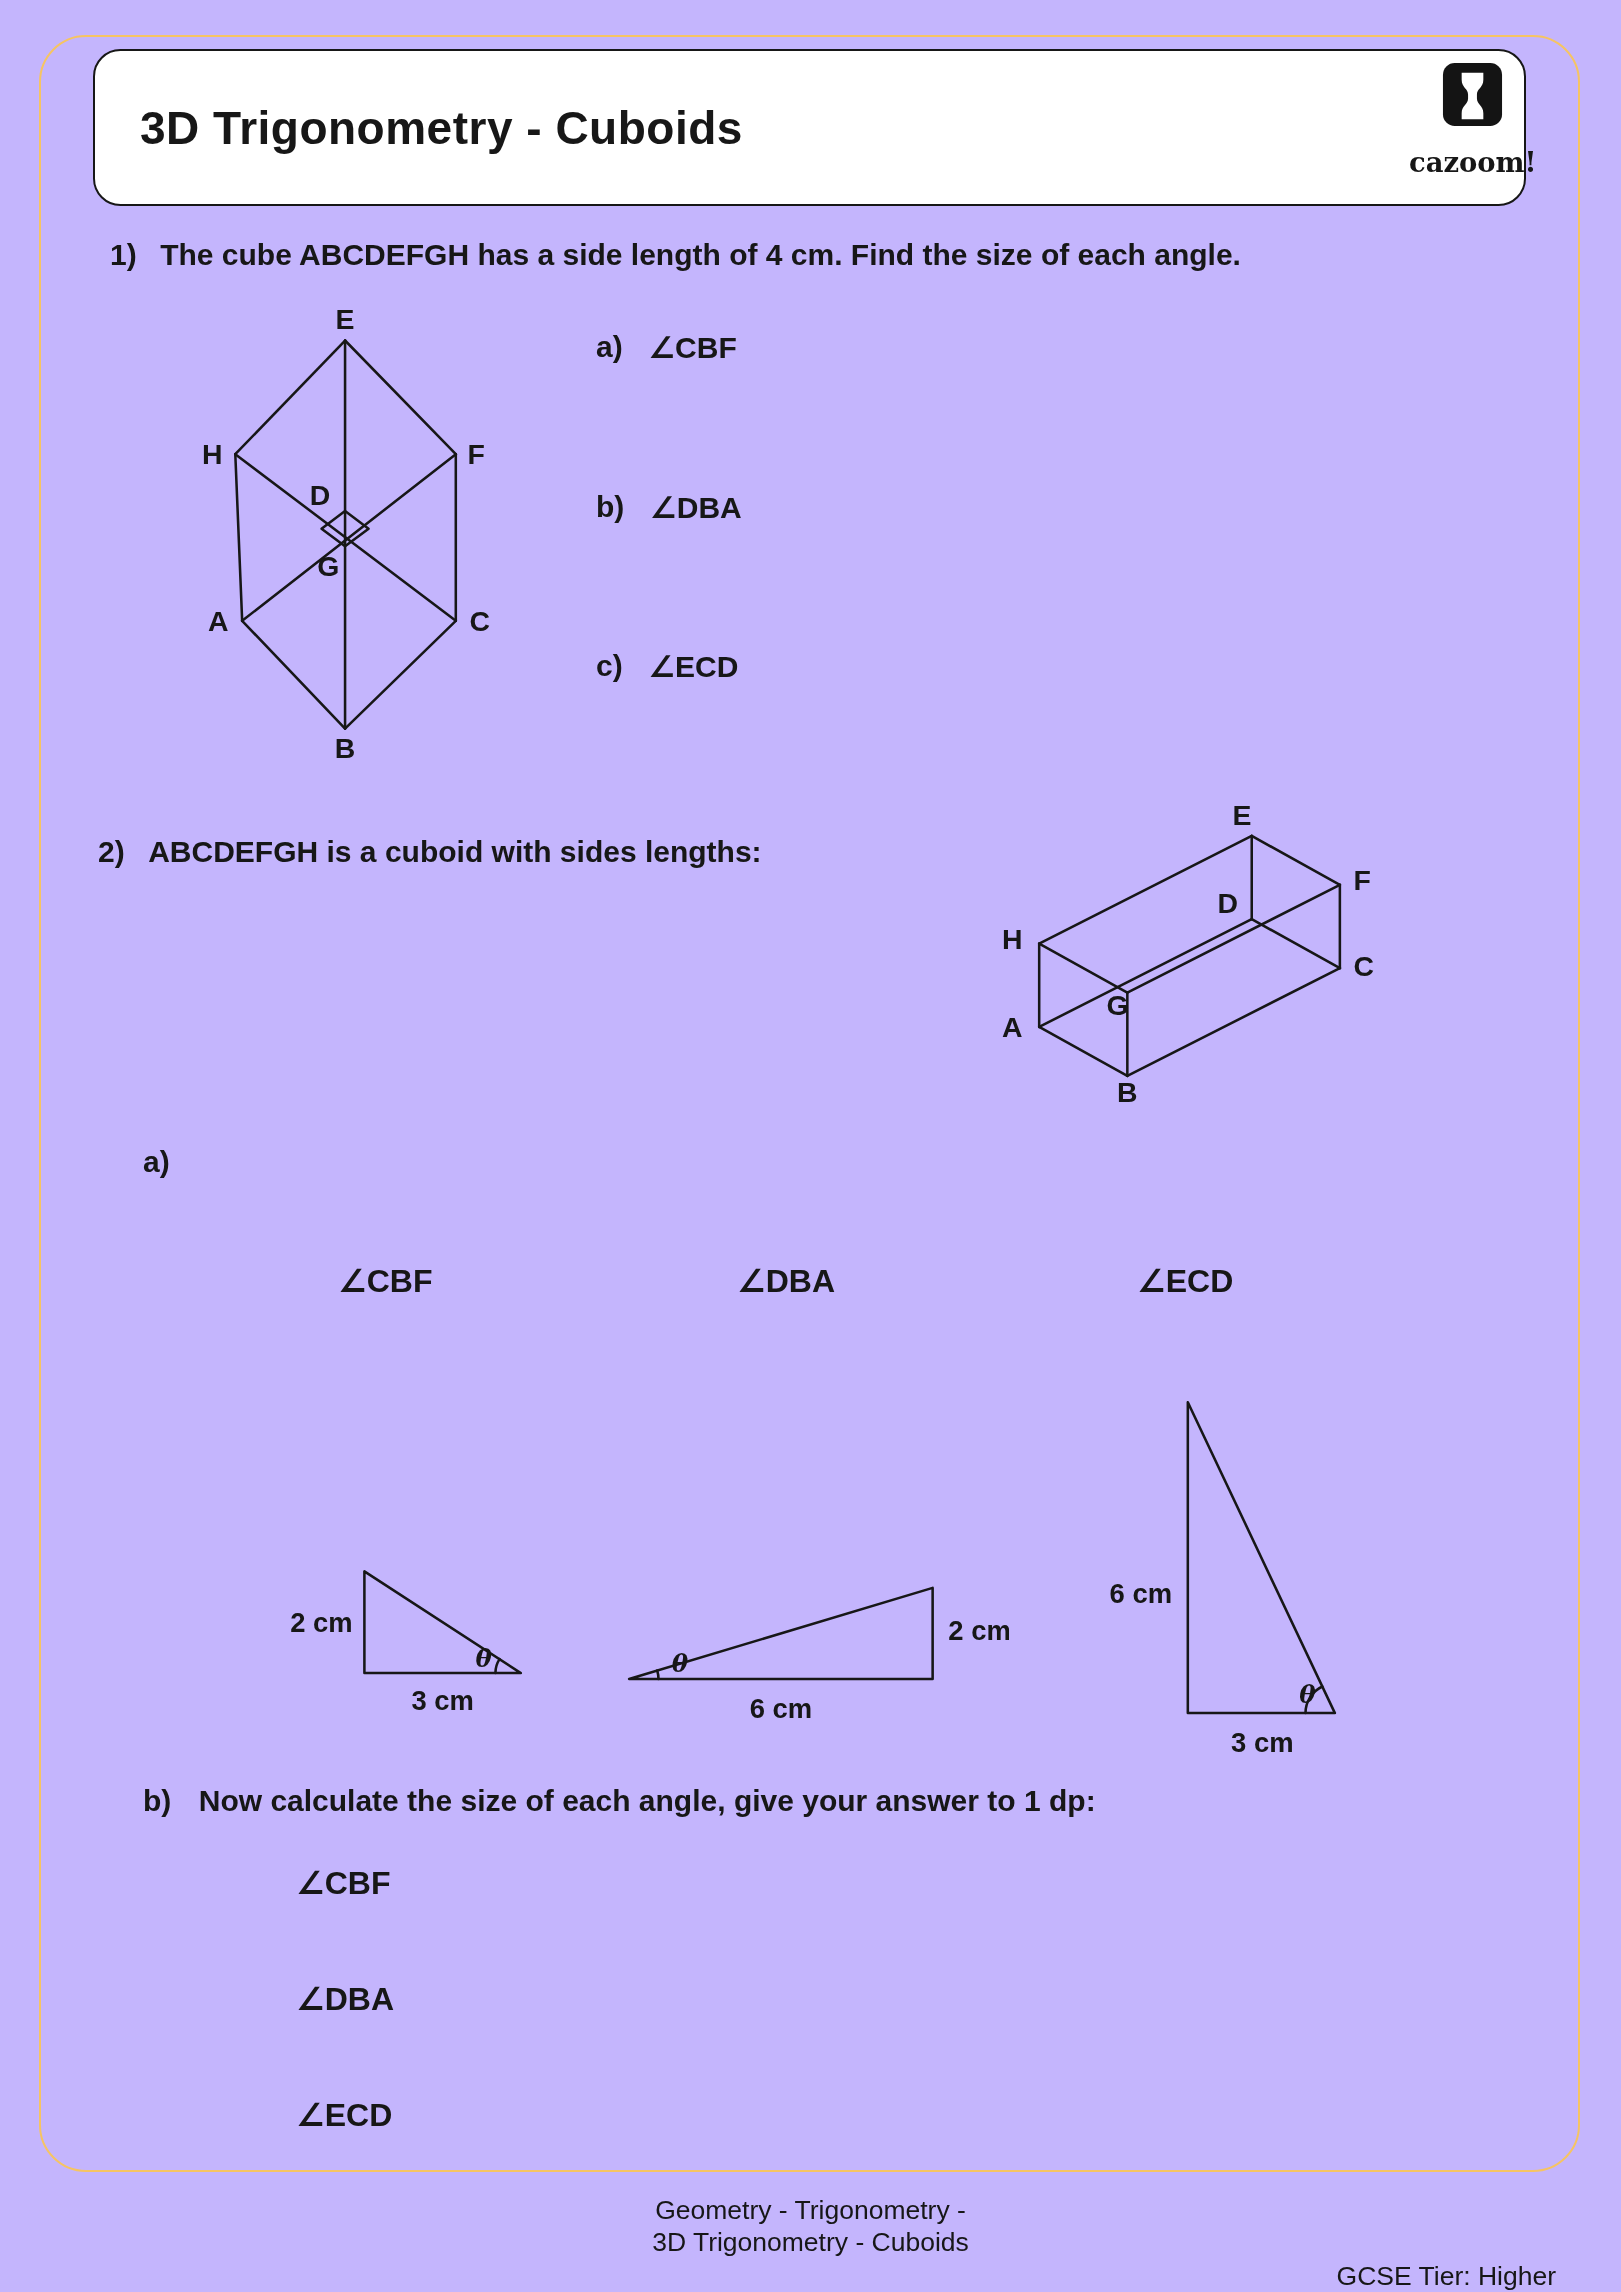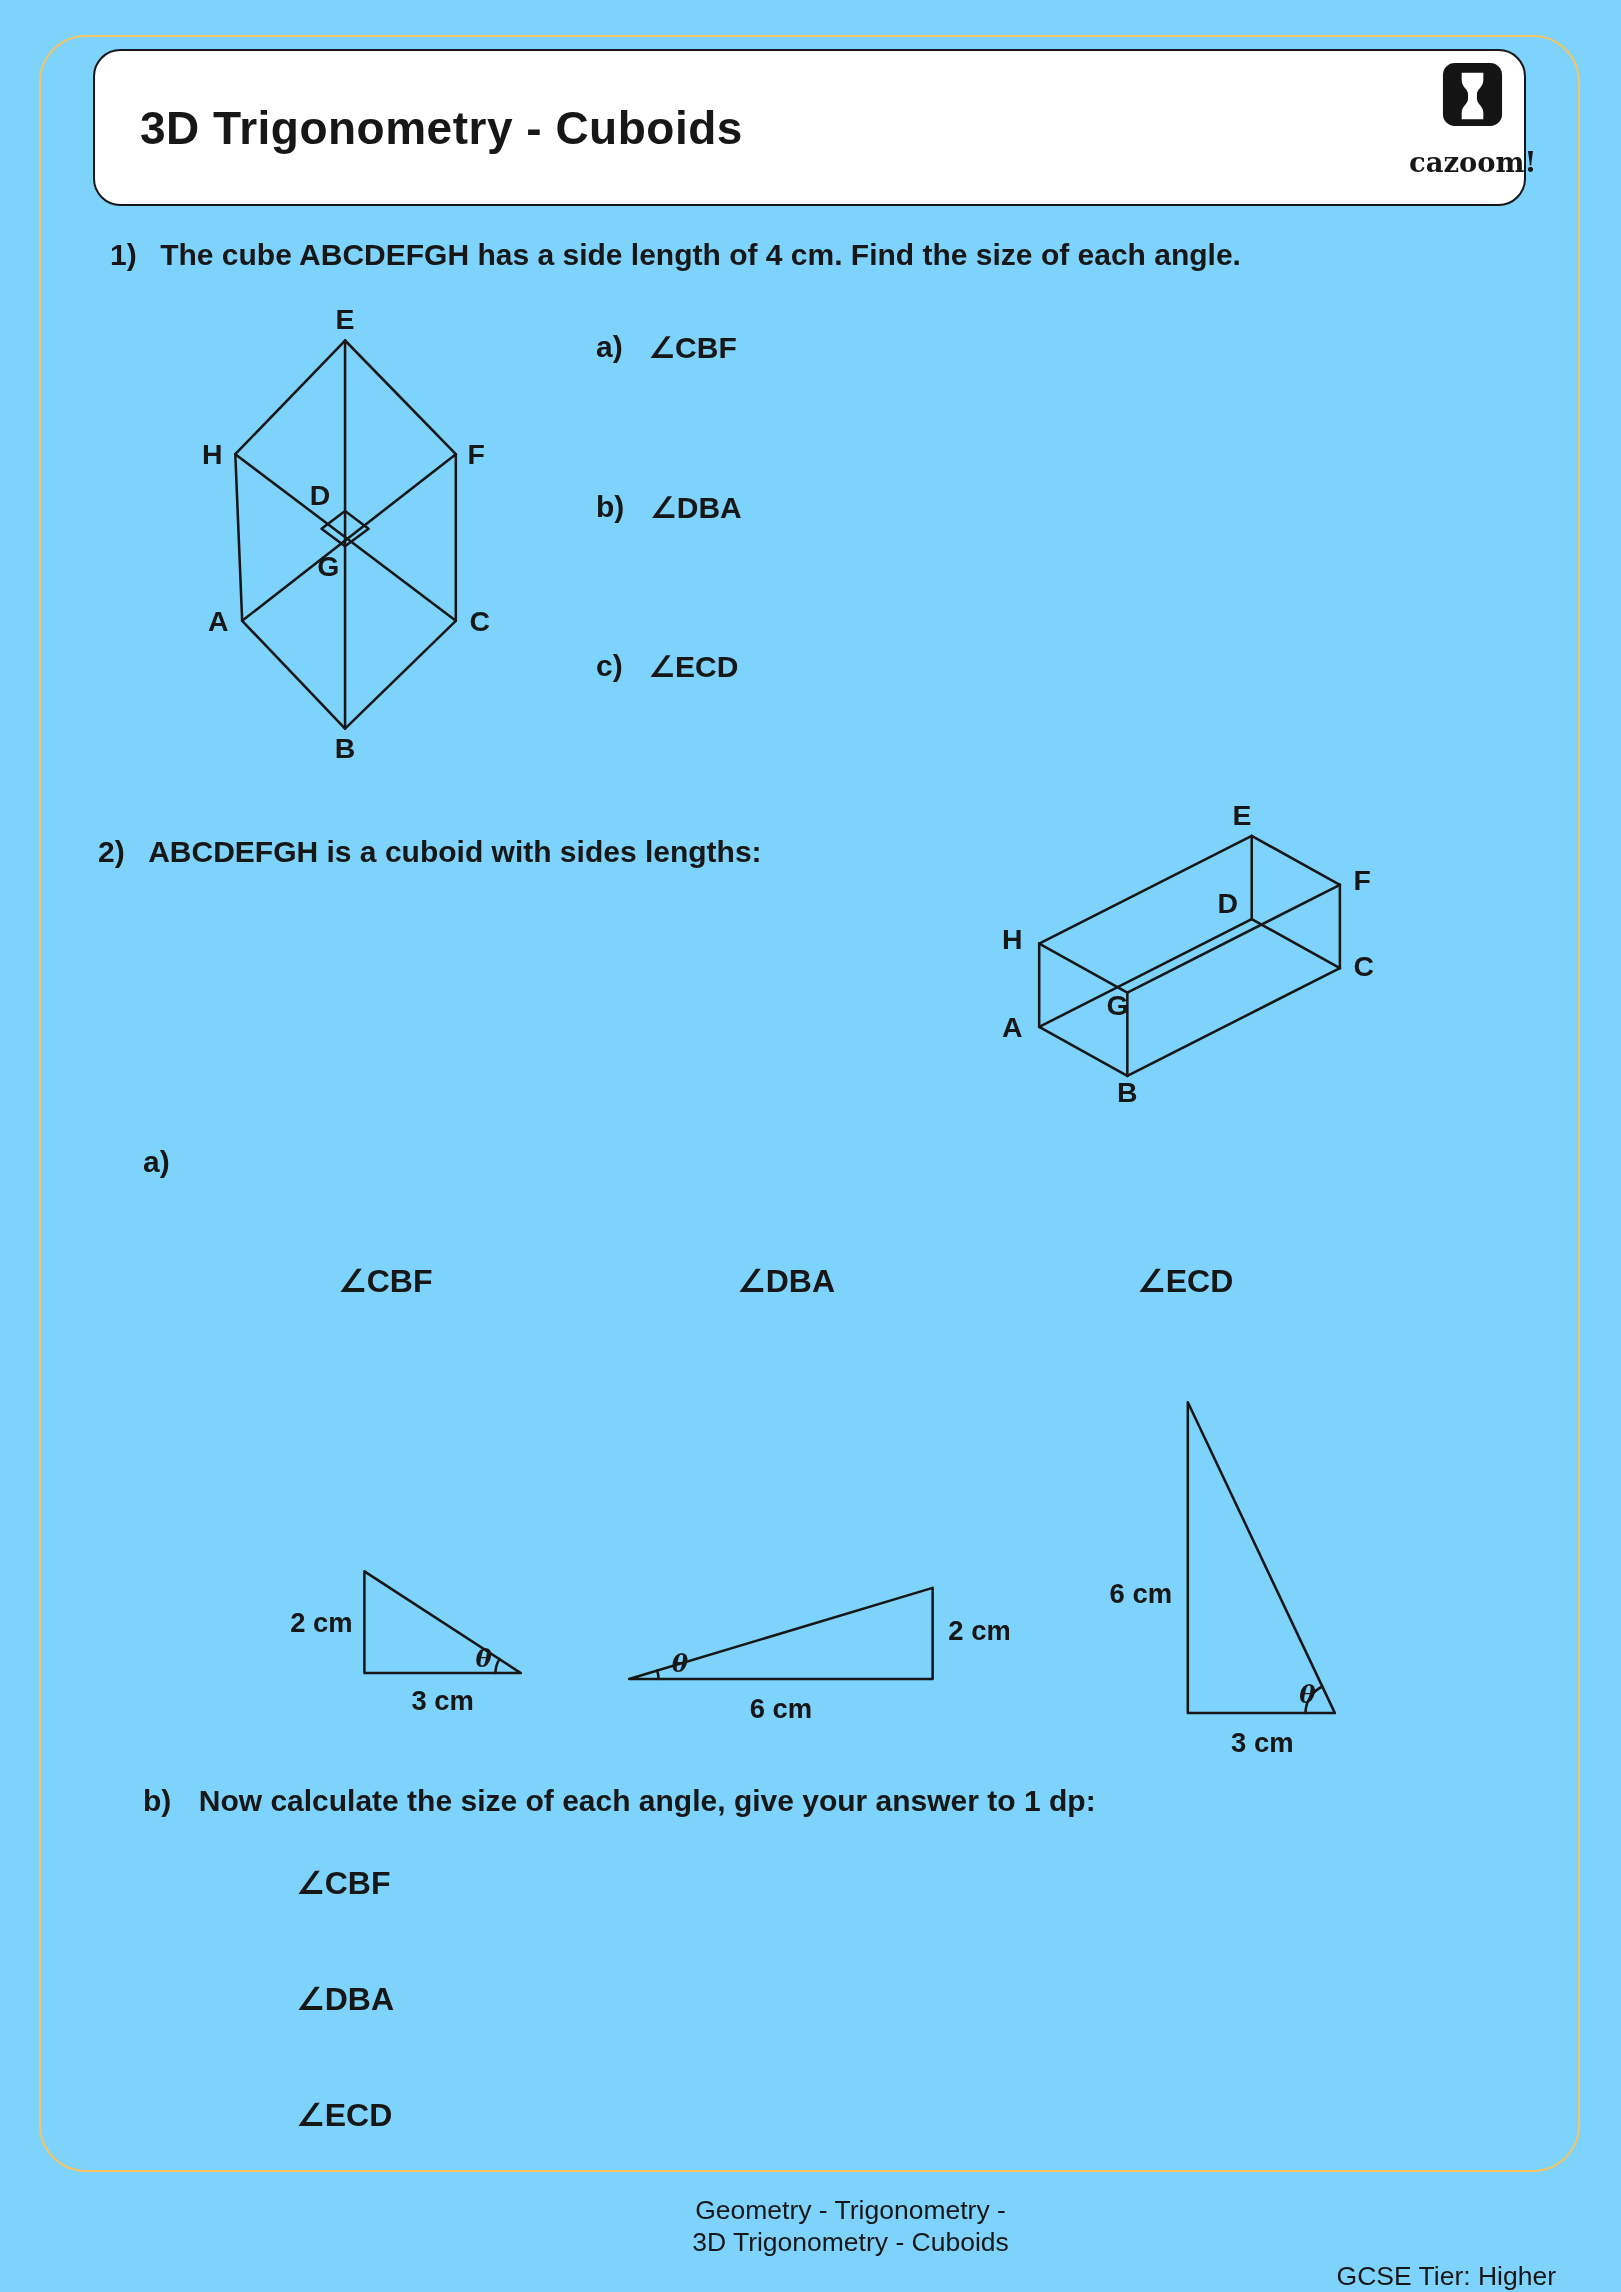--- a/index.html
+++ b/index.html
@@ -1,18 +1,18 @@
 <!DOCTYPE html>
 <html><head>
 <meta charset="utf-8">
 <style>
   * { box-sizing: border-box; }
   html,body { margin:0; padding:0; background:#ffffff; }
   .page {
-    position:relative; width:1621px; height:2293px; background:#7dd3fc;
+    position:relative; width:1621px; height:2293px; background:#c4b5fd;
     font-family:"Liberation Sans","DejaVu Sans",sans-serif; color:#171717; overflow:hidden;
   }
   .page-border {
     position:absolute; left:39px; top:35px; width:1541px; height:2137px;
     border:2.9px solid #f6c462; border-radius:47px;
   }
   .header-box {
     position:absolute; left:93px; top:49px; width:1433px; height:157px;
     border:2.9px solid #171717; border-radius:27.4px; display:flex; align-items:center; background:#fff;
   }
@@ -177,20 +177,20 @@
 
   <div class="abs qline" style="left:143px; top:1784px;">
     <span style="margin-right:27.4px;">b)</span>
     <span>Now calculate the size of each angle, give your answer to 1 dp:</span>
   </div>
 
   <div class="abs match-angle" style="left:296px; top:1864px;">∠CBF</div>
   <div class="abs match-angle" style="left:296px; top:1980px;">∠DBA</div>
   <div class="abs match-angle" style="left:296px; top:2096px;">∠ECD</div>
 
-  <div class="abs footer-text footer-center" style="left:50%; top:2194px; transform:translateX(-50%);margin-left:40px;">
+  <div class="abs footer-text footer-center" style="left:50%; top:2194px; transform:translateX(-50%);">
     <div>Geometry - Trigonometry -</div>
     <div>3D Trigonometry - Cuboids</div>
   </div>
   <div class="abs footer-text" style="right:65px; top:2227px;margin-top:33px;">GCSE Tier: Higher</div>
 
 </div>
 
 
 </body></html>

